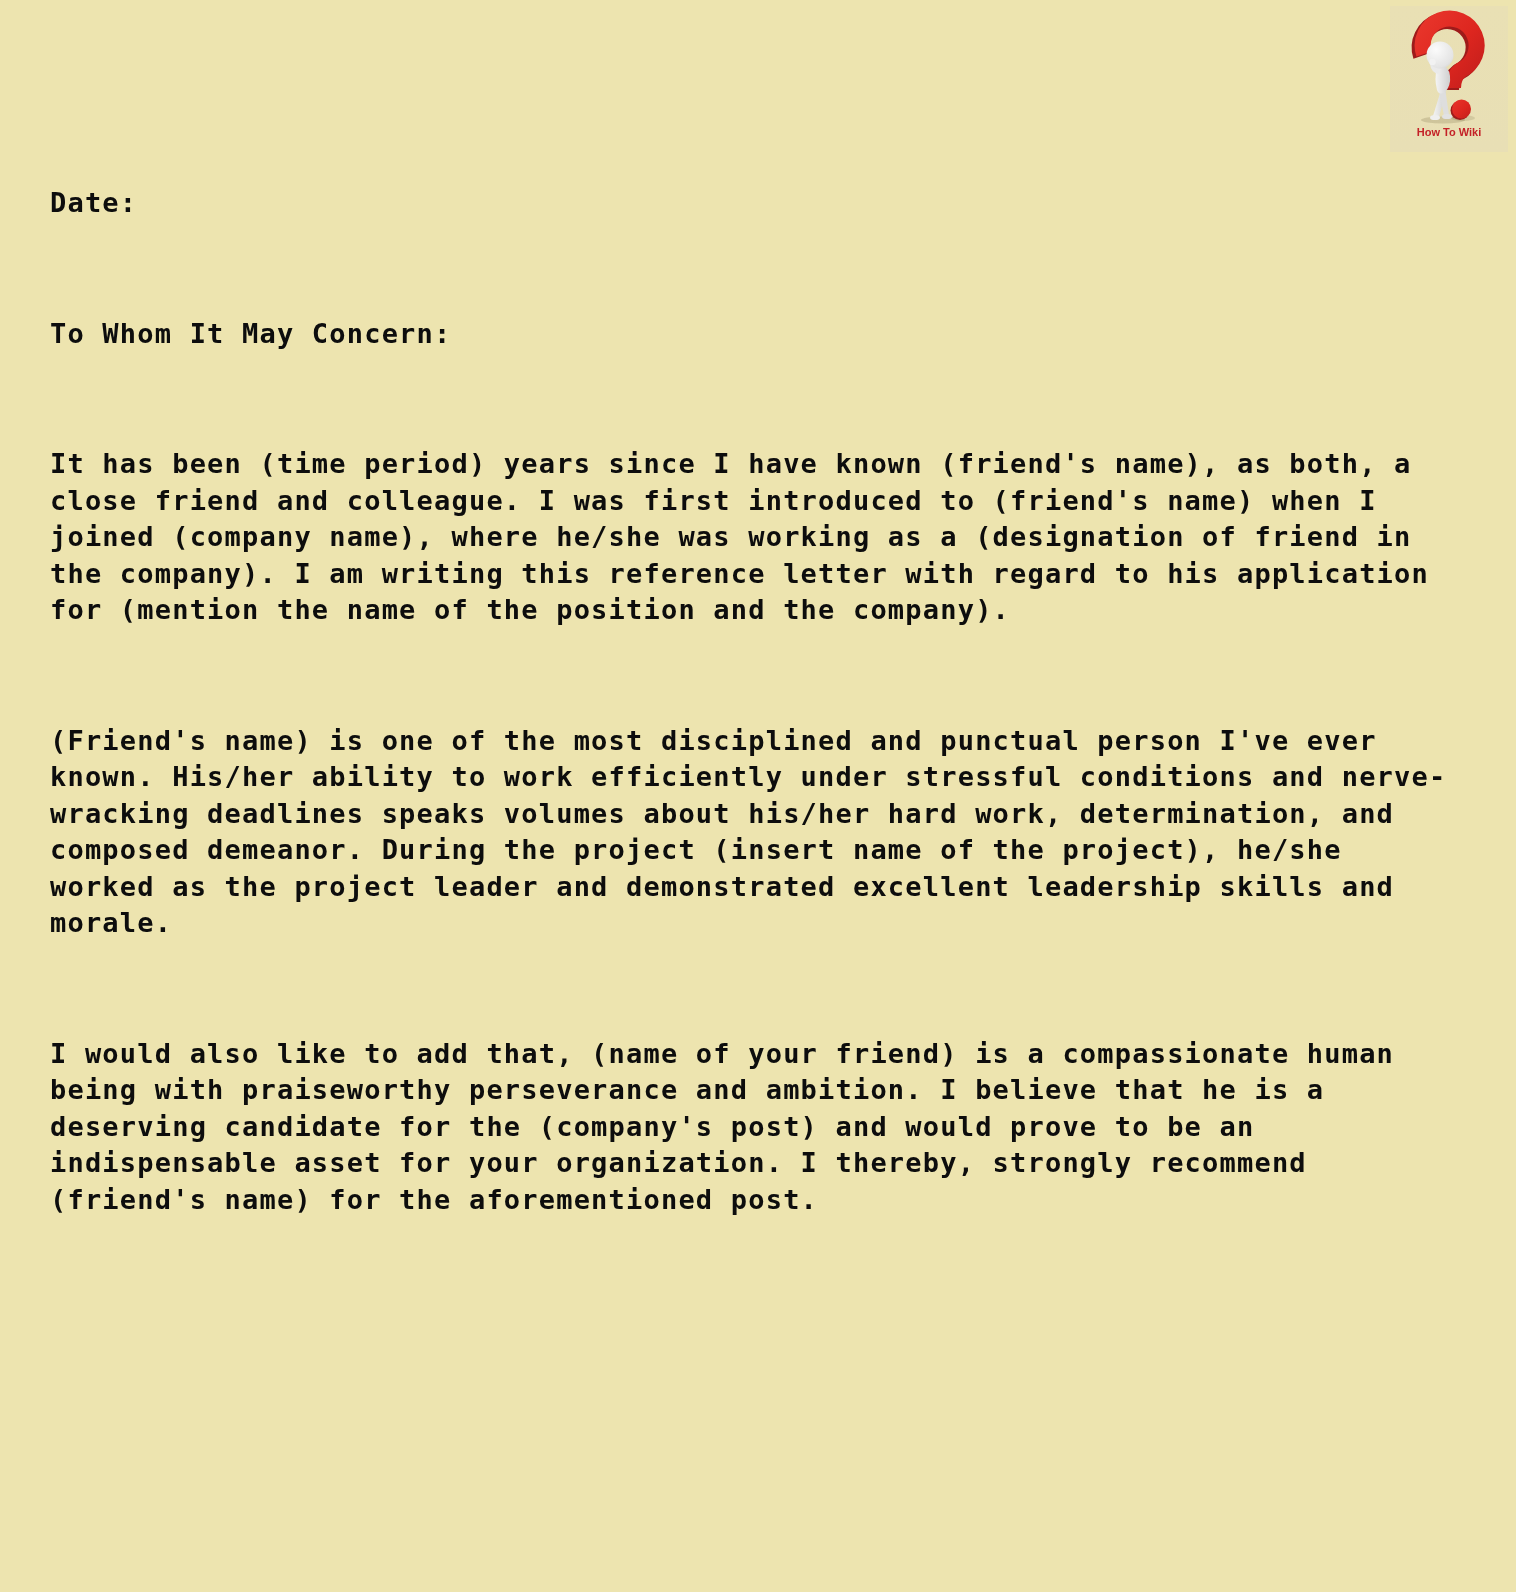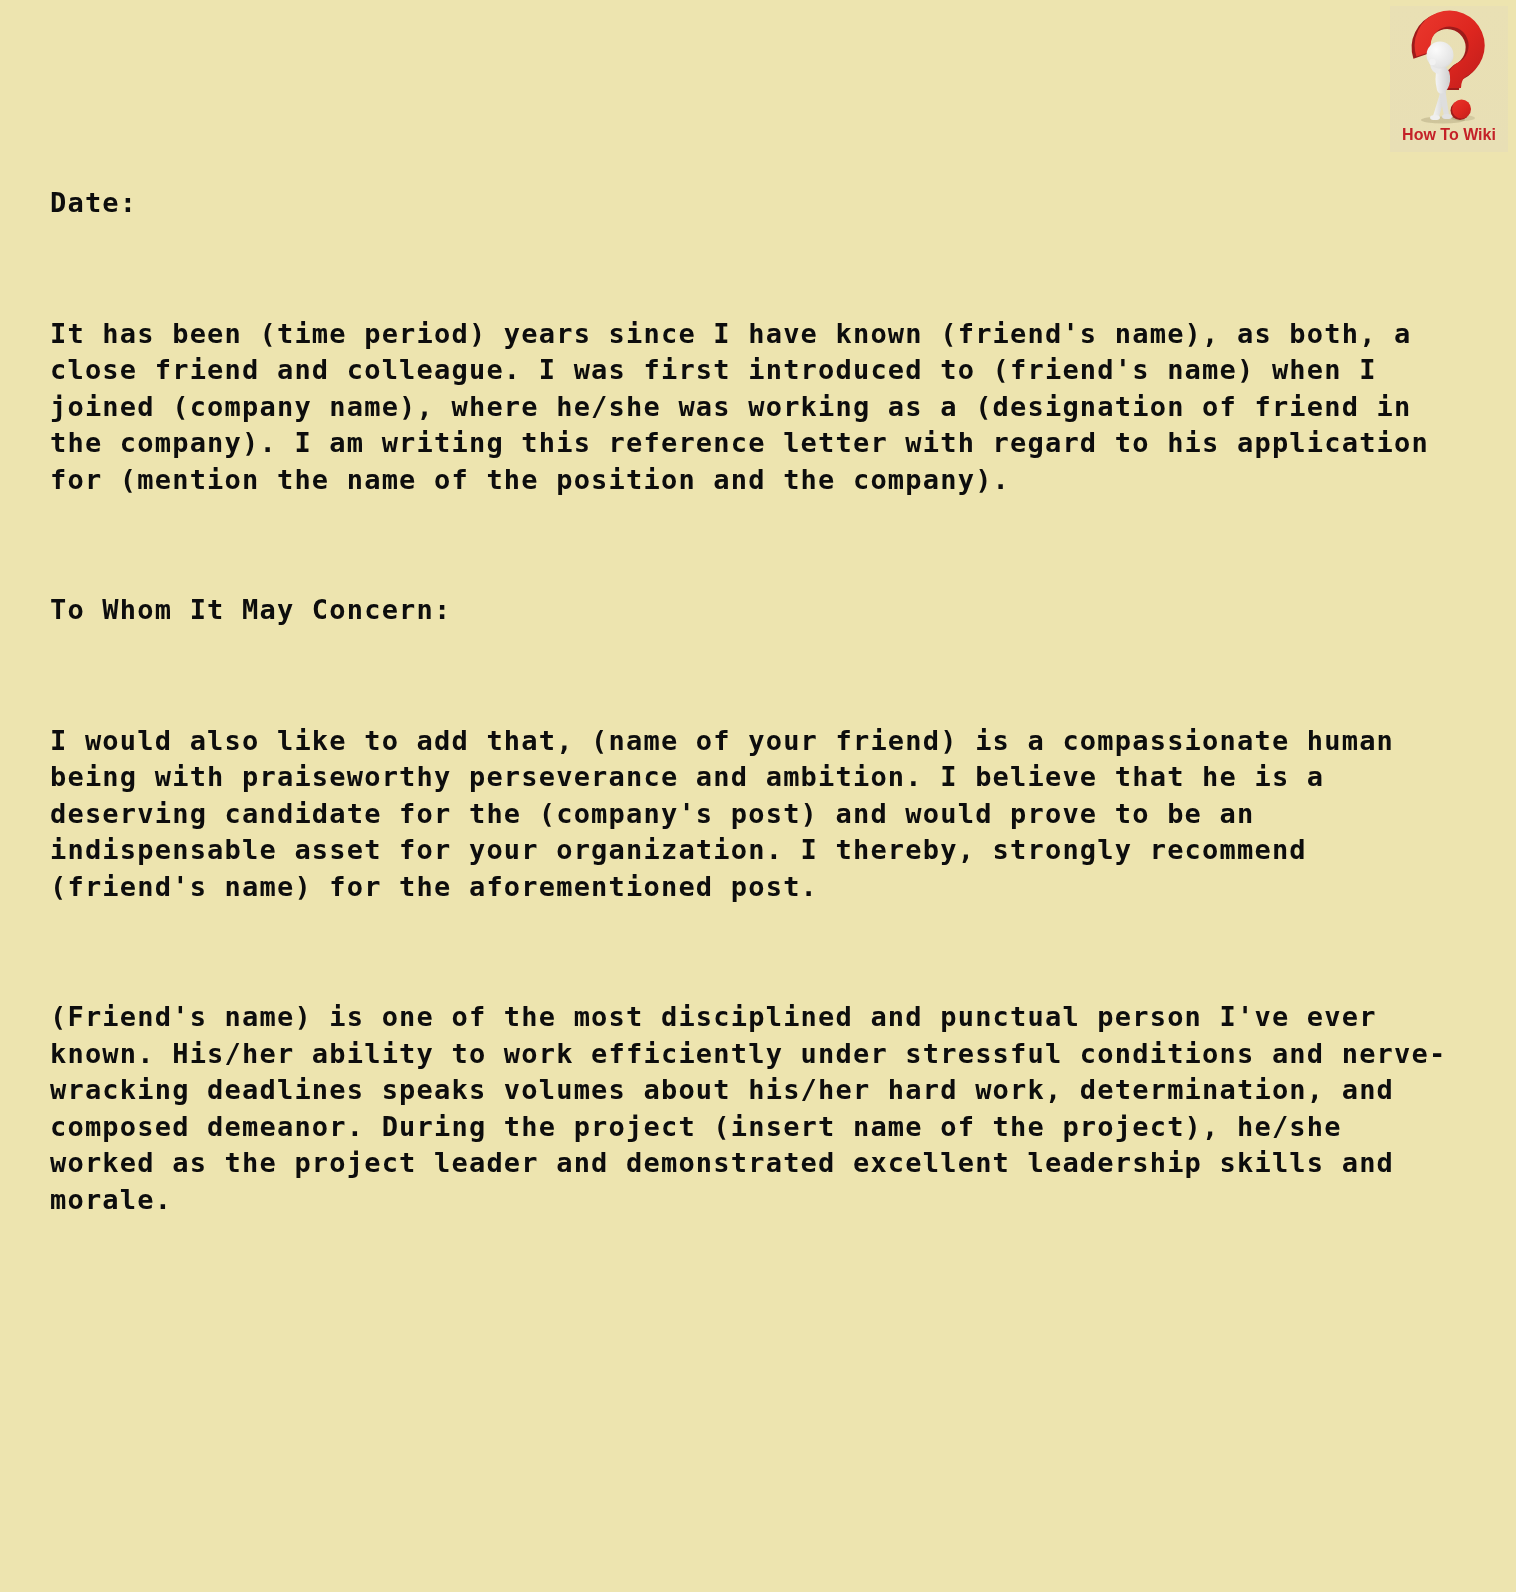--- a/index.html
+++ b/index.html
@@ -41,21 +41,21 @@
     justify-content: flex-start;
   }
   .logo svg {
     display: block;
     margin-top: 2px;
   }
   .logo-caption {
     margin-top: -2px;
     font-family: "Liberation Sans", sans-serif;
     font-weight: bold;
-    font-size: 16px;
+    font-size: 11px;
     color: #C42127;
     text-align: center;
     white-space: nowrap;
   }
 </style>
 </head>
 <body>
 
 <div class="logo">
   <svg width="104" height="120" viewBox="0 0 104 120" aria-hidden="true">
@@ -97,31 +97,31 @@
 
     <circle cx="43" cy="47" r="13.5" fill="url(#headgrad)"></circle>
 
     <circle cx="35.5" cy="54" r="3.2" fill="#F2F2F2"></circle>
   </svg>
   <div class="logo-caption">How To Wiki</div>
 </div>
 
 <div class="letter">
   <div class="block">Date:</div>
+  <div class="block">To Whom It May Concern:</div>
   <div class="block">It has been (time period) years since I have known (friend's name), as both, a
 close friend and colleague. I was first introduced to (friend's name) when I
 joined (company name), where he/she was working as a (designation of friend in
 the company). I am writing this reference letter with regard to his application
 for (mention the name of the position and the company).</div>
-  <div class="block">To Whom It May Concern:</div>
-  <div class="block">I would also like to add that, (name of your friend) is a compassionate human
-being with praiseworthy perseverance and ambition. I believe that he is a
-deserving candidate for the (company's post) and would prove to be an
-indispensable asset for your organization. I thereby, strongly recommend
-(friend's name) for the aforementioned post.</div>
   <div class="block">(Friend's name) is one of the most disciplined and punctual person I've ever
 known. His/her ability to work efficiently under stressful conditions and nerve-
 wracking deadlines speaks volumes about his/her hard work, determination, and
 composed demeanor. During the project (insert name of the project), he/she
 worked as the project leader and demonstrated excellent leadership skills and
 morale.</div>
+  <div class="block">I would also like to add that, (name of your friend) is a compassionate human
+being with praiseworthy perseverance and ambition. I believe that he is a
+deserving candidate for the (company's post) and would prove to be an
+indispensable asset for your organization. I thereby, strongly recommend
+(friend's name) for the aforementioned post.</div>
   
 </div>
 
 </body></html>

